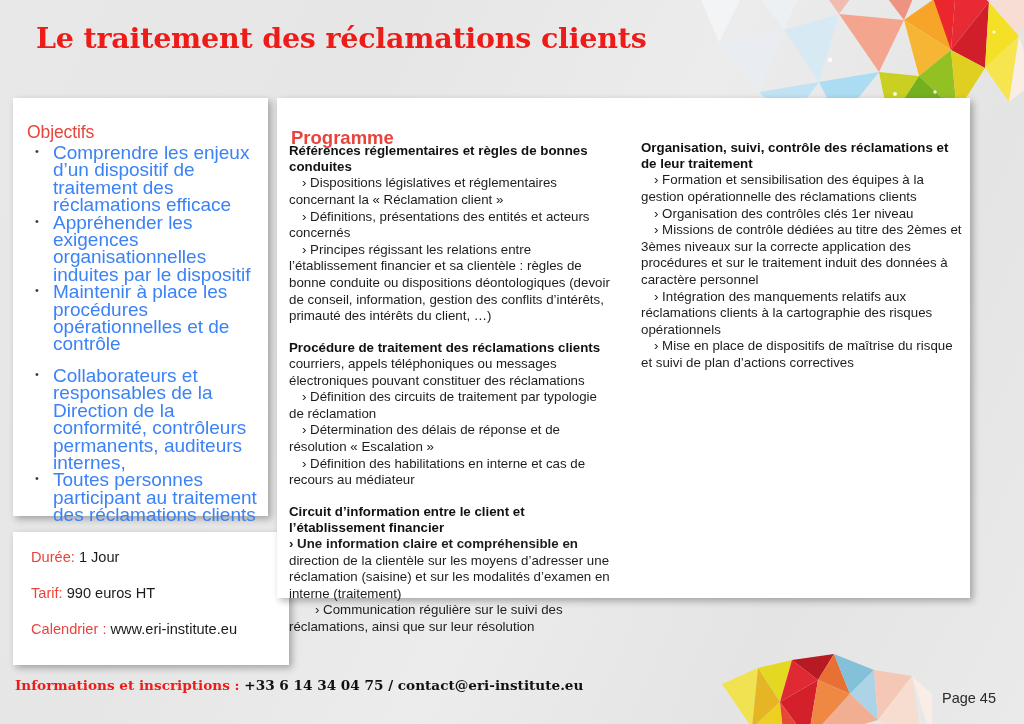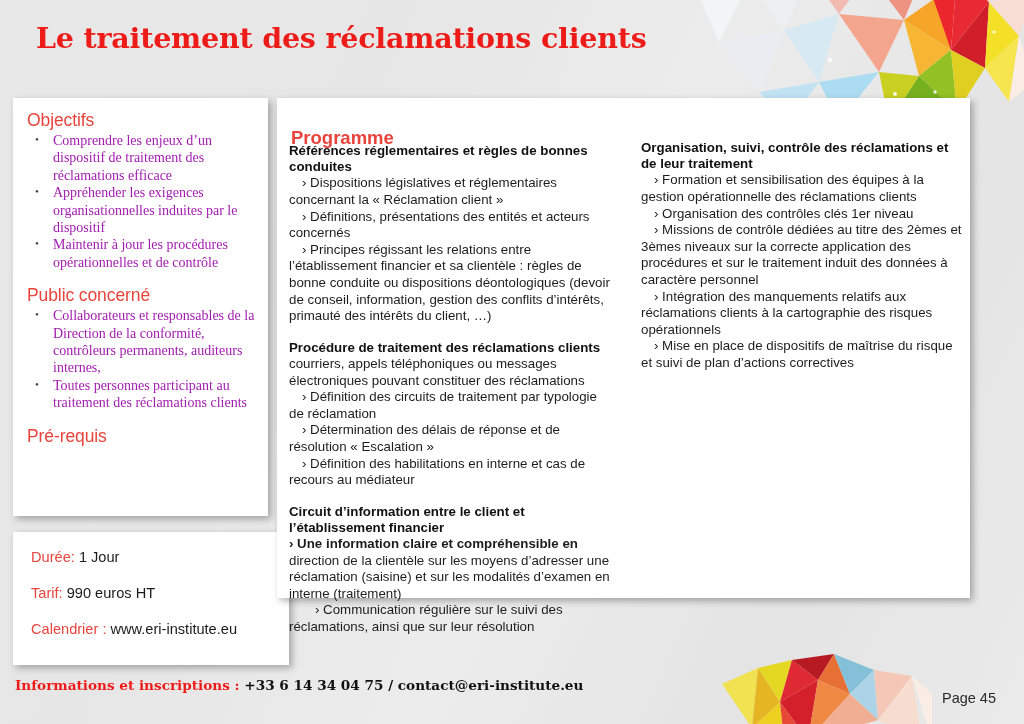--- a/index.html
+++ b/index.html
@@ -64,30 +64,29 @@
   #main-panel  { left: 277px; top: 98px;  width: 693px; height: 500px; }
 
   
   .sec-head {
     color: #e8443c;
     font-size: 17.5px;
     margin: 0 0 1px 0;
     font-weight: normal;
     letter-spacing: -0.1px;
   }
-  #left-panel .inner { padding: 12px 8px 0 14px; }
+  #left-panel .inner { padding: 24px 8px 0 14px; }
   .bullets { list-style: none; margin: 0 0 14px 0; padding: 0; }
   .bullets li {
     position: relative;
     padding-left: 26px;
-    font-size: 14px;
+    font-size: 19px;
     line-height: 17.4px;
-    color: #a21caf;
+    color: #3b82f6;
     margin-bottom: 0px;
-    font-family: Liberation Serif, serif;
   }
   .bullets li::before {
     content: "\2022";
     position: absolute;
     left: 8px;
     top: -1px;
     font-size: 11px;
     color: #3b3b3b;
   }
   .gap-pre { margin-top: 13px; }
@@ -232,24 +231,23 @@
 
   <div class="title">Le traitement des réclamations clients</div>
 
   <div class="panel" id="left-panel">
     <div class="inner">
 
       <h2 class="sec-head">Objectifs</h2>
       <ul class="bullets">
         <li>Comprendre les enjeux d’un dispositif de traitement des réclamations efficace</li>
         <li>Appréhender les exigences organisationnelles induites par le dispositif</li>
-        <li>Maintenir à jour les procédures opérationnelles et de contrôle</li>
+        <li>Maintenir à place les procédures opérationnelles et de contrôle</li>
       </ul>
 
-      <h2 class="sec-head gap-pre">Public concerné</h2>
       <ul class="bullets">
         <li>Collaborateurs et responsables de la Direction de la conformité, contrôleurs permanents, auditeurs internes,</li>
         <li>Toutes personnes participant au traitement des réclamations clients</li>
       </ul>
 
       <h2 class="sec-head gap-pre">Pré-requis</h2>
 
     </div>
   </div>
 

